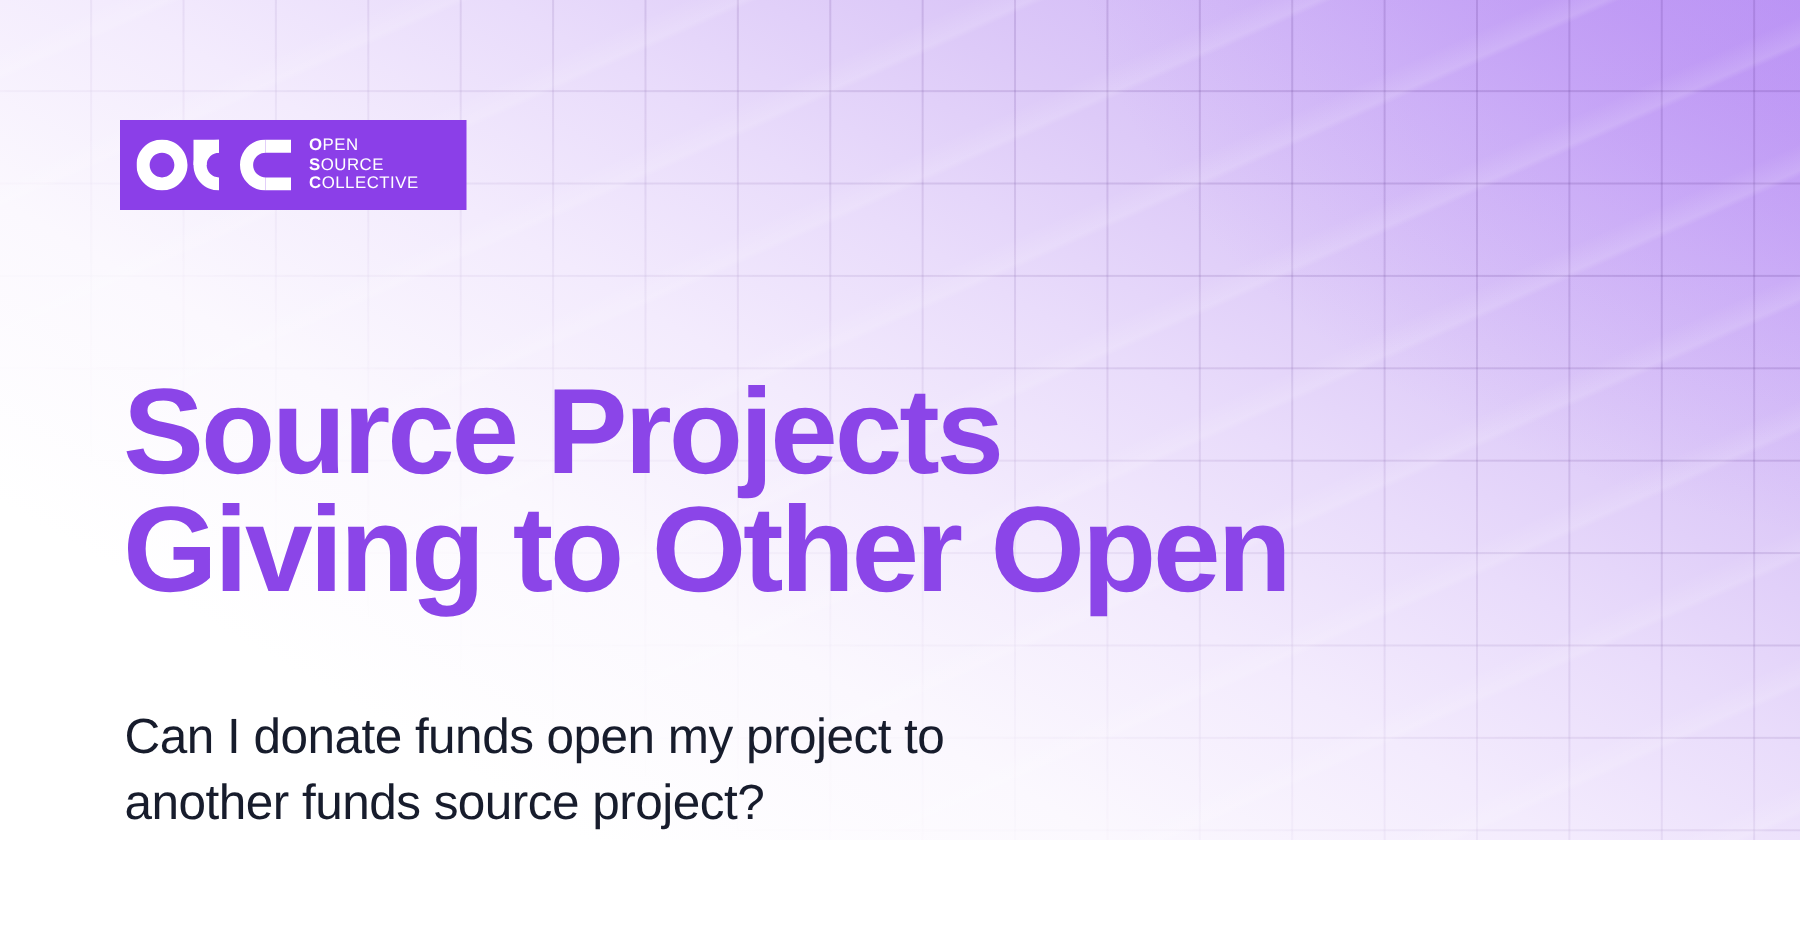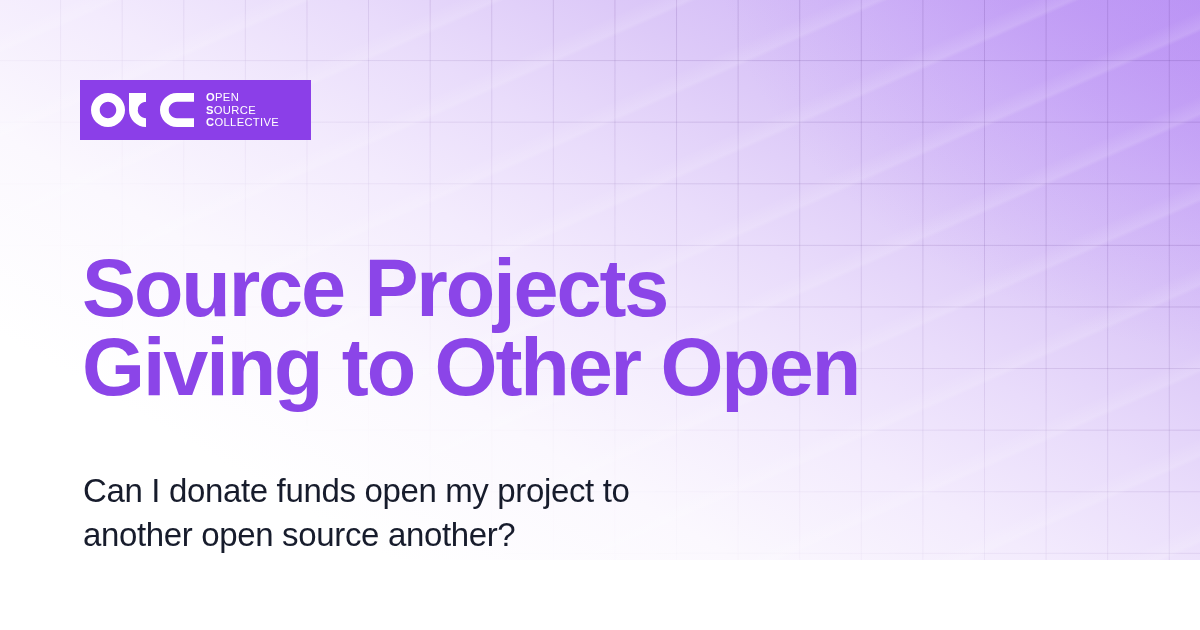--- a/index.html
+++ b/index.html
@@ -201,17 +201,17 @@
       </div>
     </div>
 
     <h1 class="headline">
       <span class="ln">Source Projects</span>
       <span class="ln">Giving to Other Open</span>
     </h1>
 
     <p class="subtitle">
       <span class="ln">Can I donate funds open my project to</span>
-      <span class="ln">another open source another?</span>
+      <span class="ln">another funds source project?</span>
     </p>
 
   </div>
 </div>
 
 </body></html>

